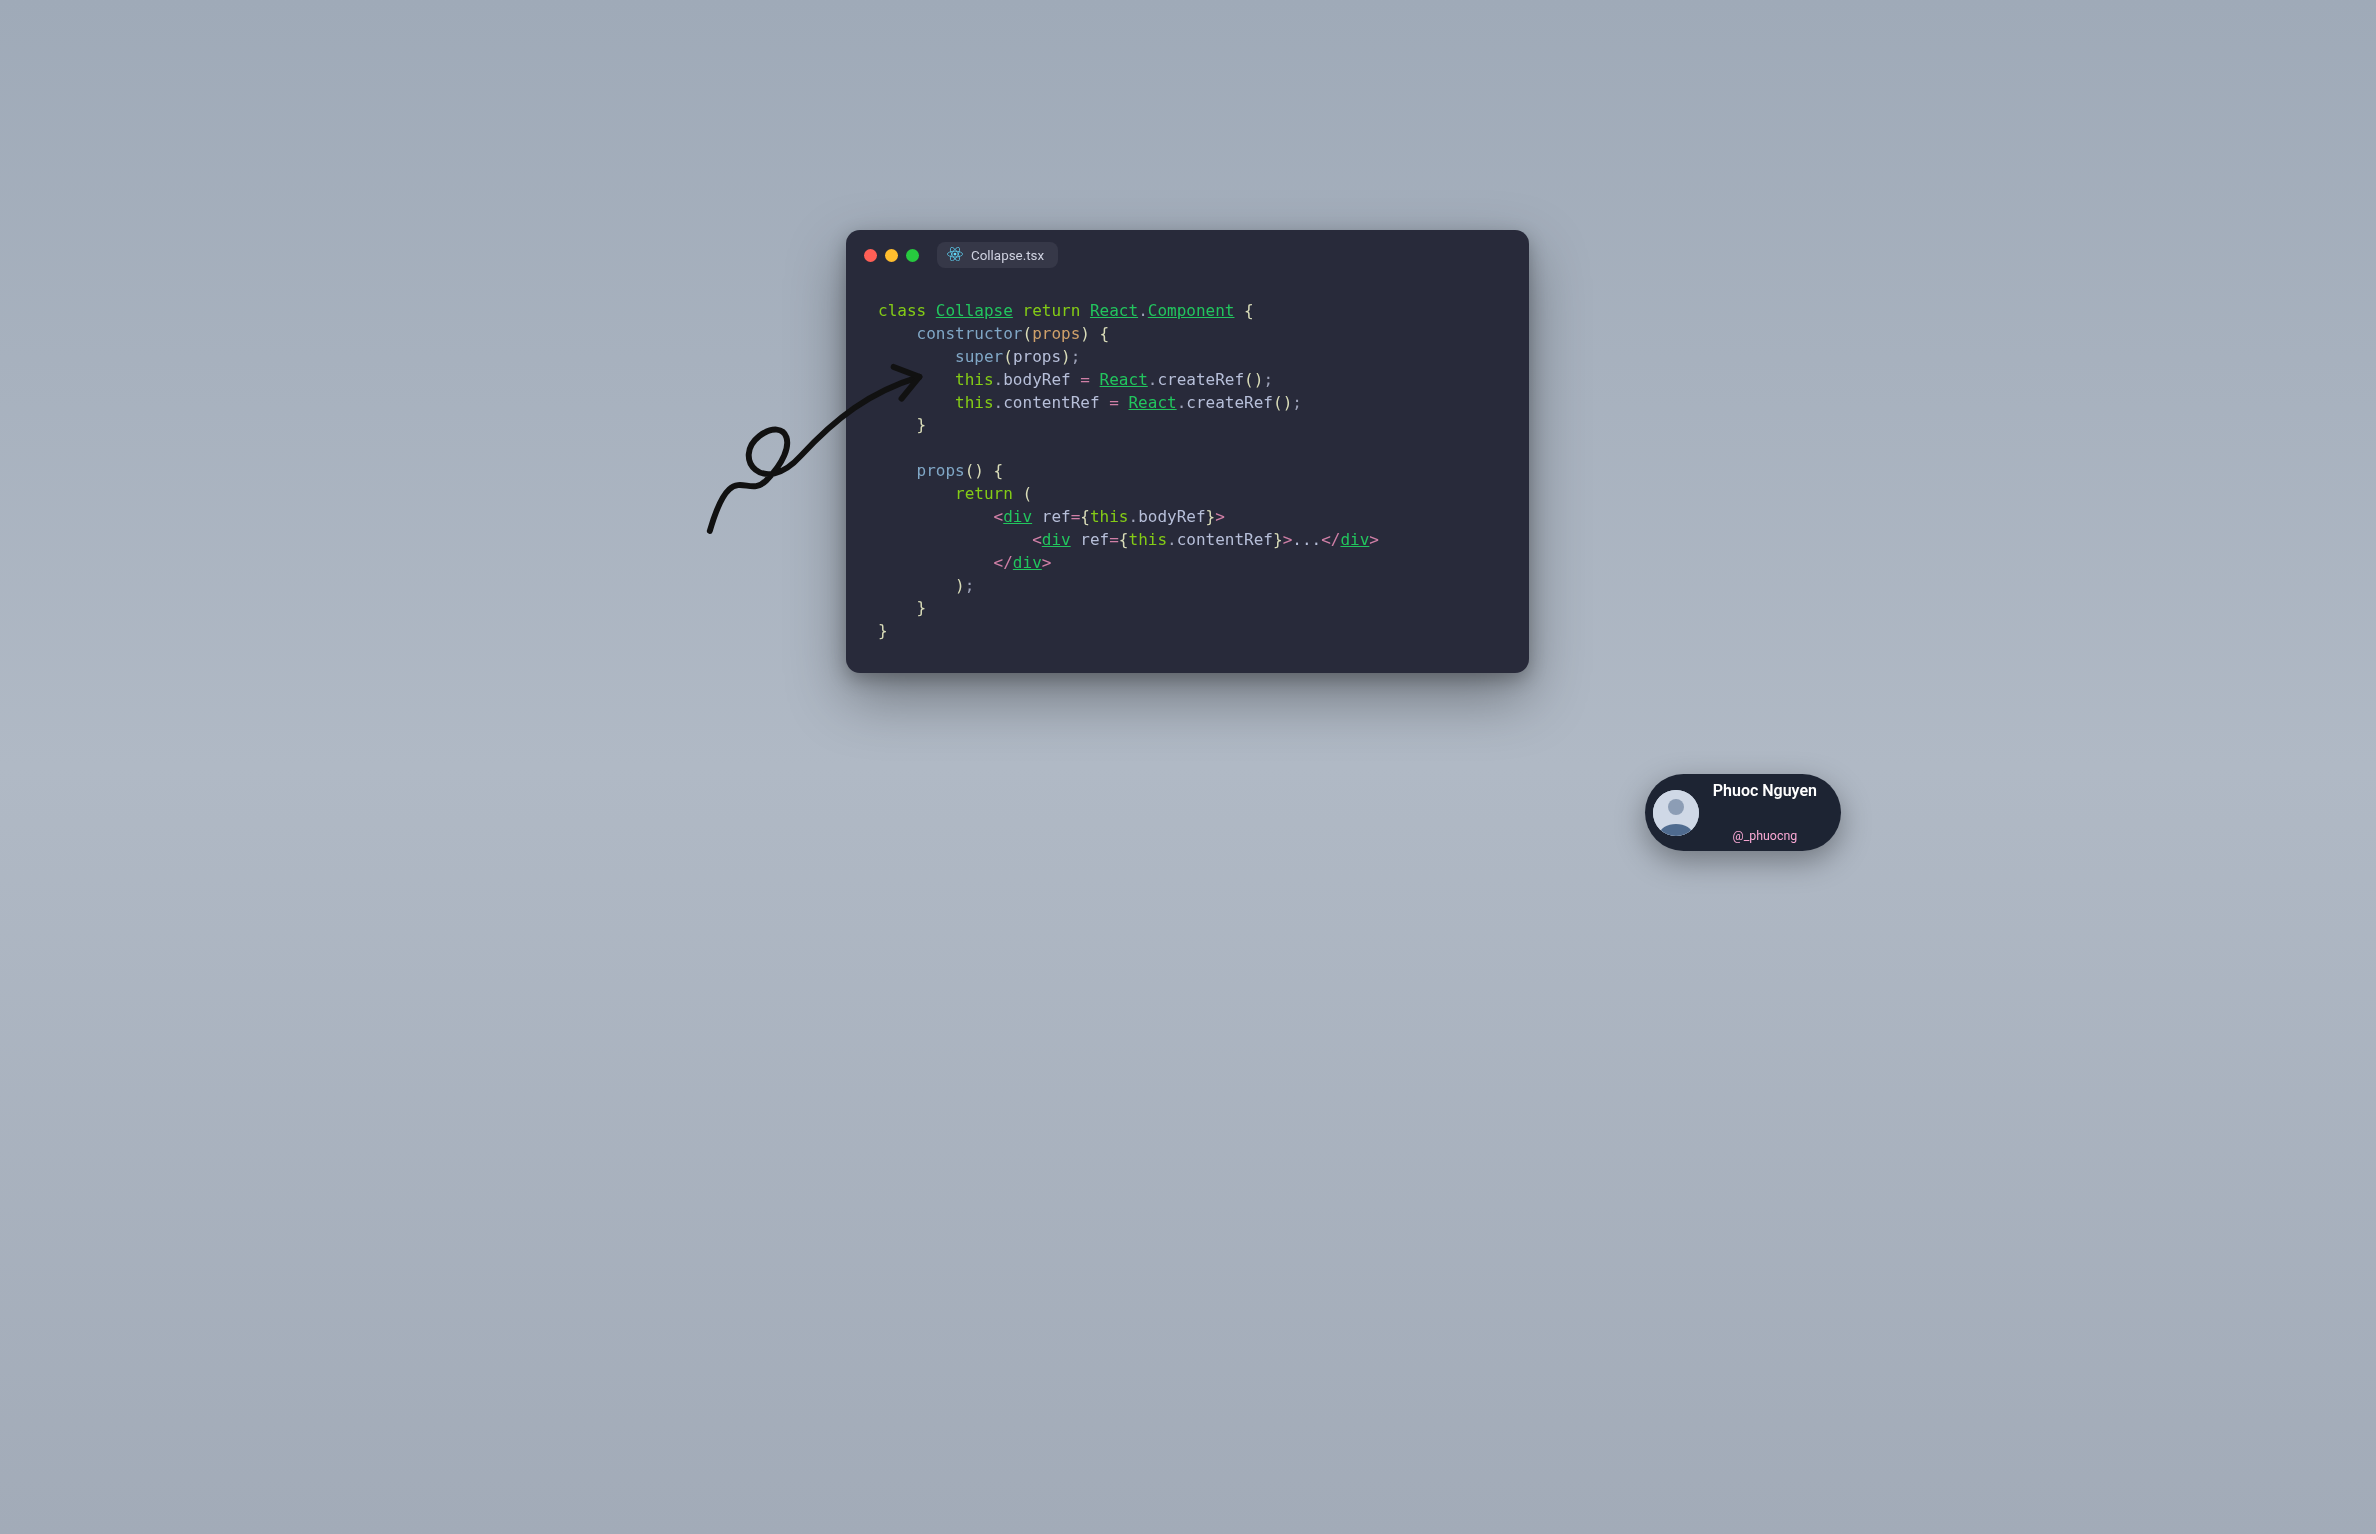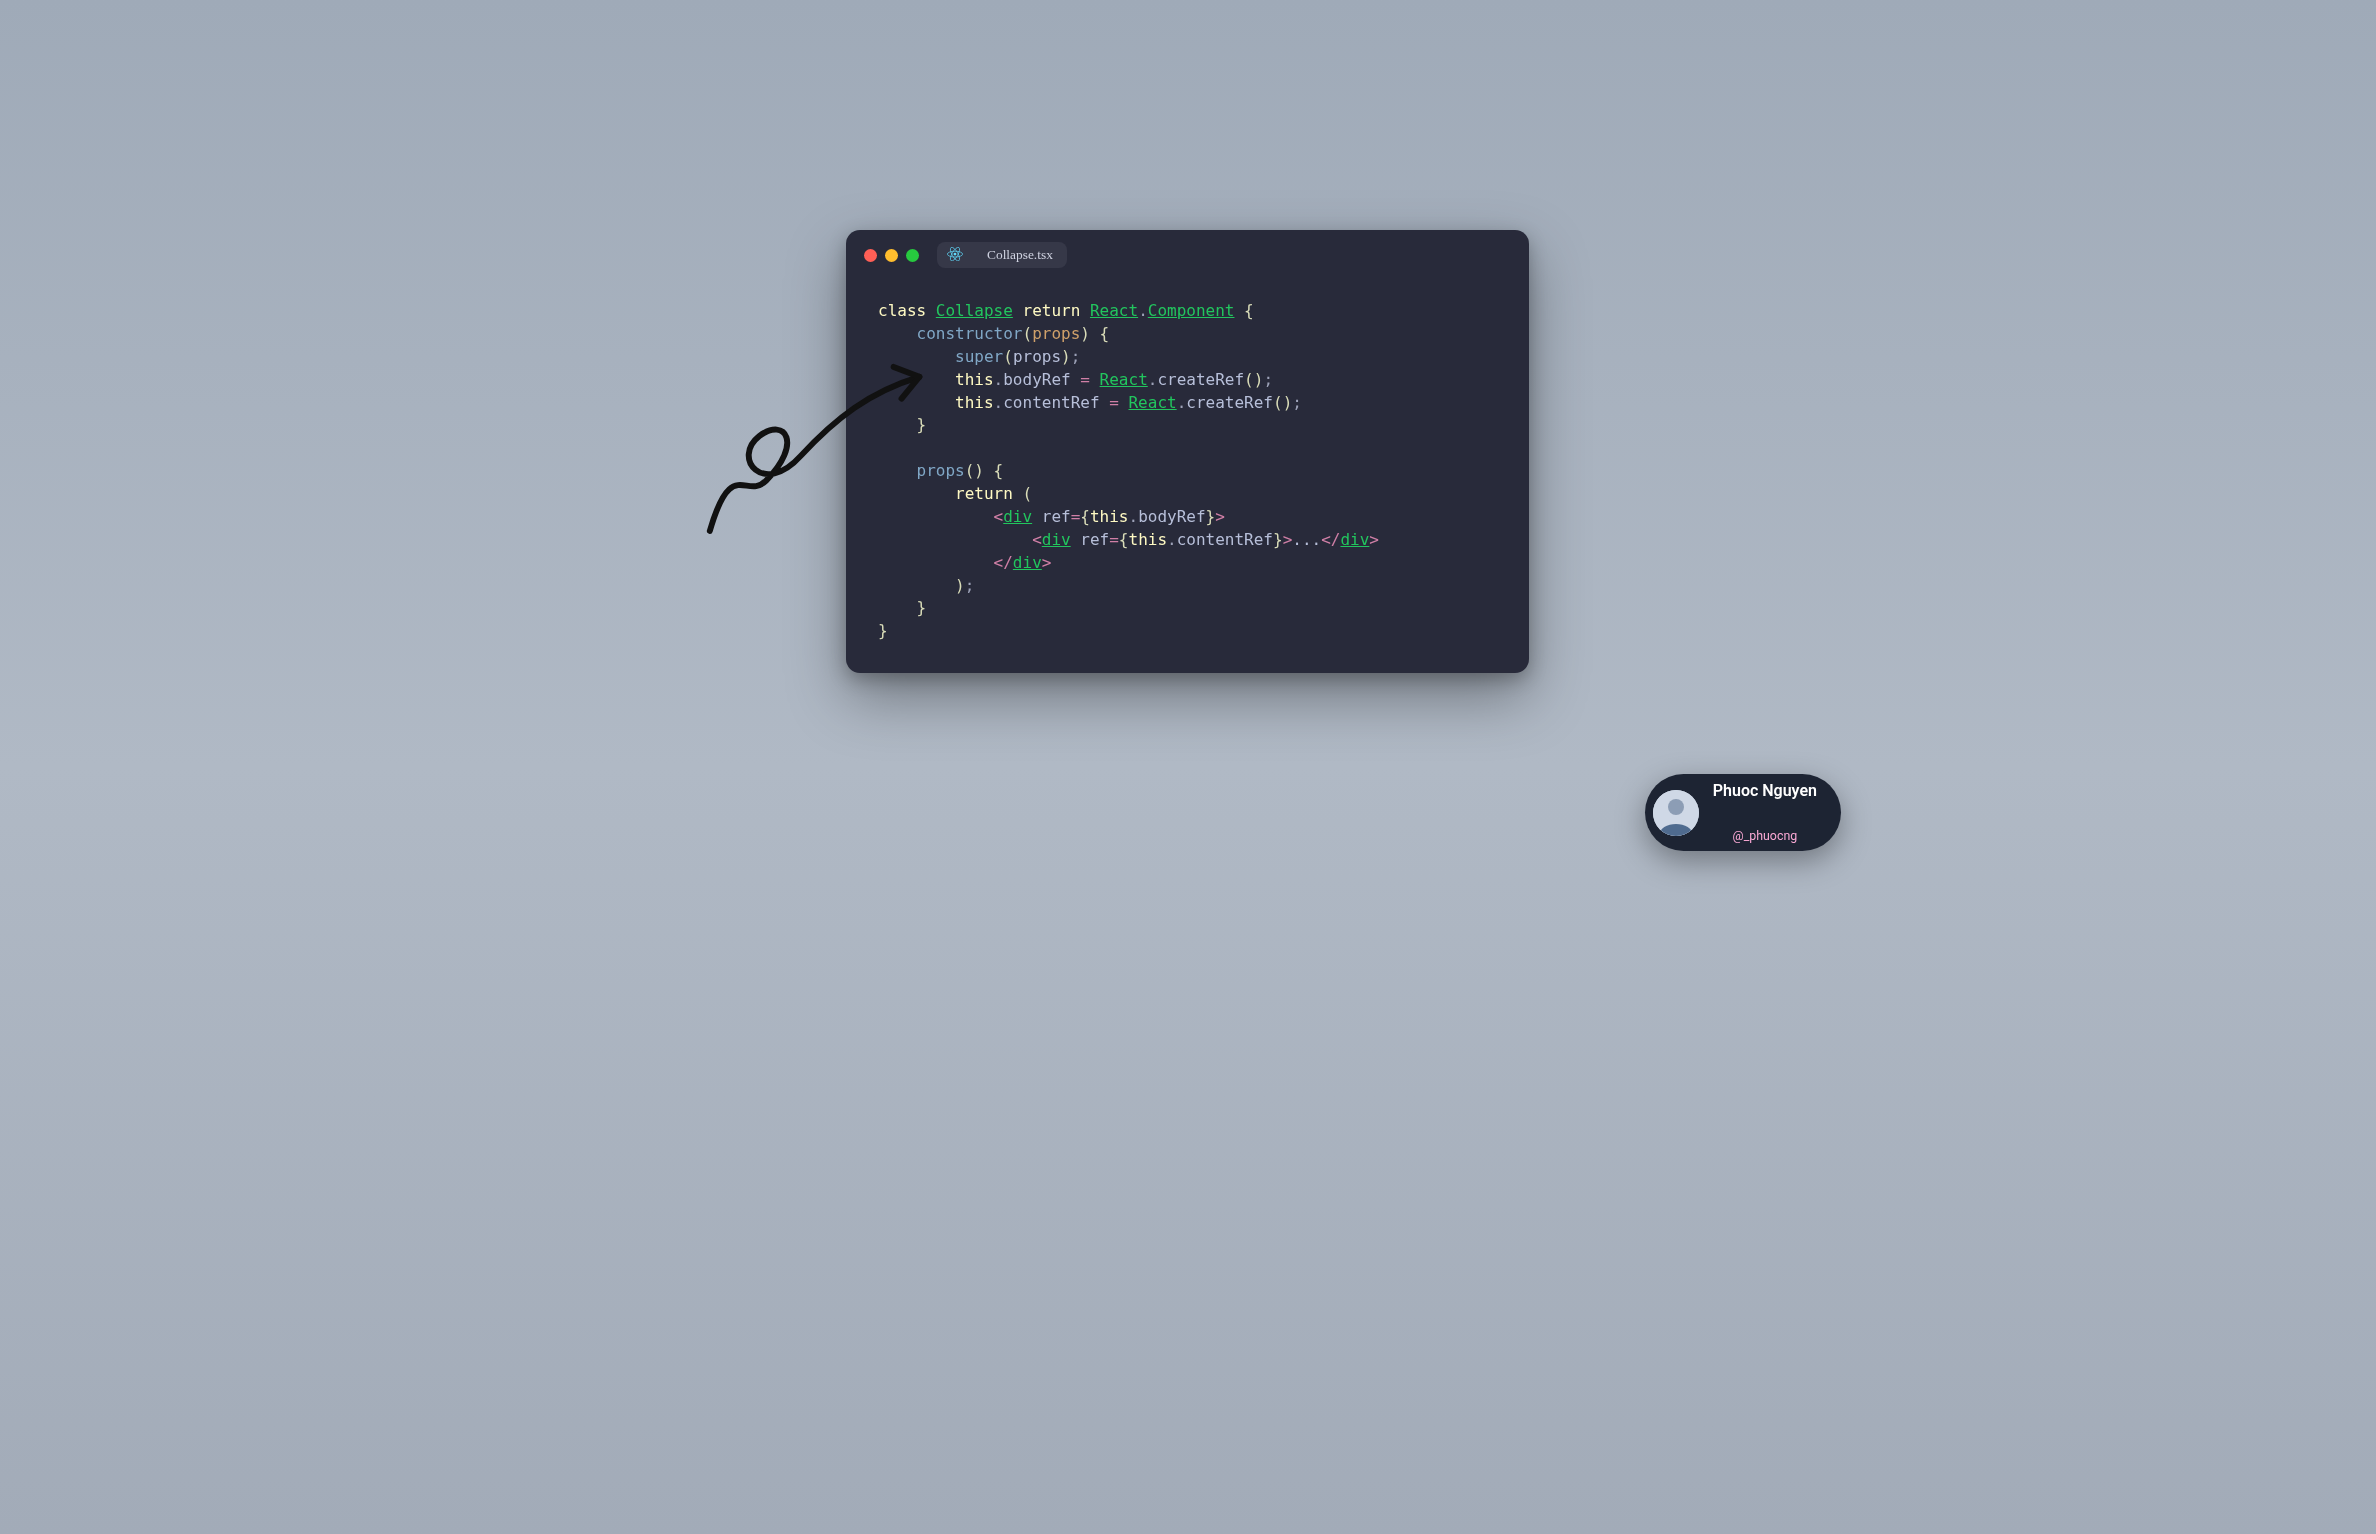--- a/index.html
+++ b/index.html
@@ -39,44 +39,43 @@
   }
   .traffic-lights { display: flex; gap: 8px; }
   .dot { width: 13px; height: 13px; border-radius: 50%; }
   .dot.red { background: #ff5f56; }
   .dot.yellow { background: #ffbd2e; }
   .dot.green { background: #27c93f; }
 
   .tab {
     display: inline-flex;
     align-items: center;
-    gap: 24px;
+    gap: 8px;
     background: #363848;
     padding: 5px 14px 5px 10px;
     border-radius: 8px;
     color: #cfd2e0;
     font-size: 13.4px;
-    font-family: Liberation Serif, serif;
   }
   .react-icon {
     width: 16px; height: 16px;
   }
 
   pre.code {
     font-family: ui-monospace, SFMono-Regular, Menlo, Monaco, Consolas, monospace;
     font-size: 16px;
     line-height: 1.43;
     padding: 22px 32px 30px 32px;
     color: #d6d9e4;
     white-space: pre;
     overflow: hidden;
   }
 
   
-  .kw   { color: #fef9c3; }   
+  .kw   { color: #84cc16; }   
   .cls  { color: #22c55e; text-decoration: underline; }   
   .fn   { color: #80a7c6; }   
   .id   { color: #b7bfd9; }   
   .param{ color: #cfa06a; }   
   .punc { color: #9da2b8; }   
   .br   { color: #d9dcb8; }   
   .op   { color: #d07fa6; }   
   .tag  { color: #d07fa6; }   
   .str  { color: #b7bfd9; }   
 

